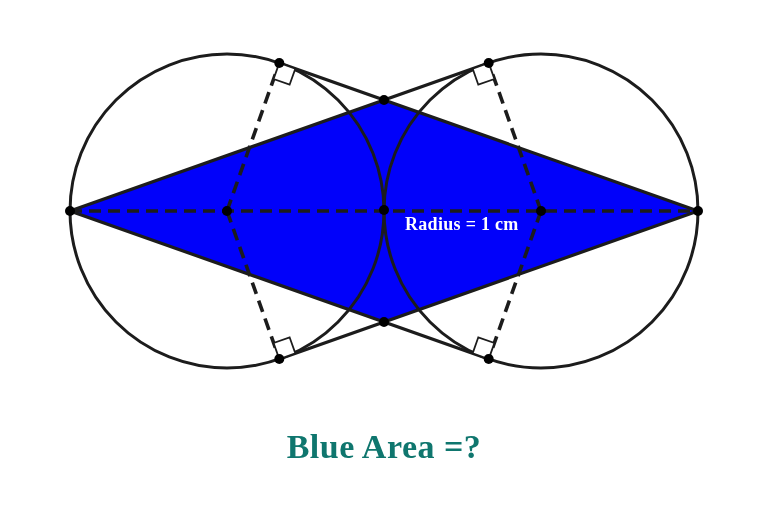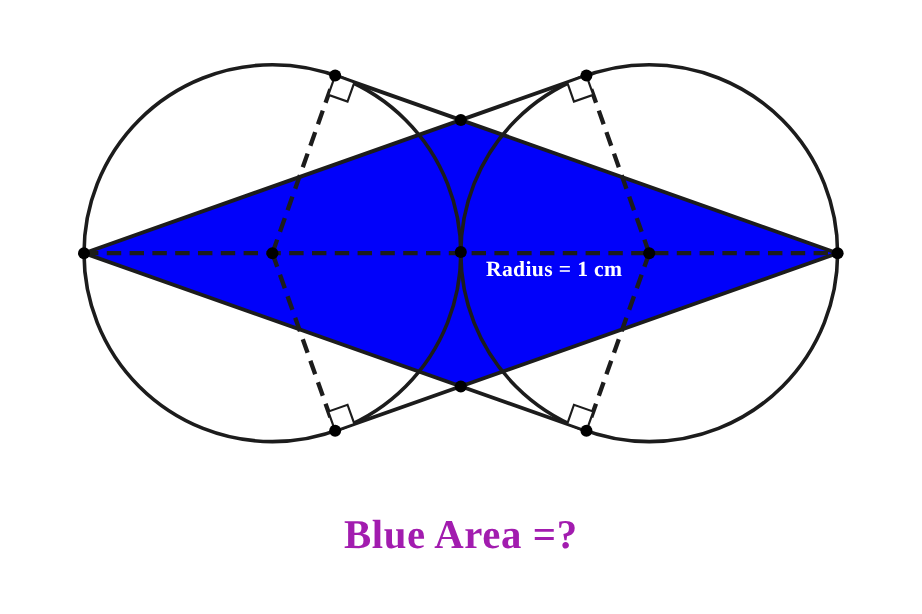--- a/index.html
+++ b/index.html
@@ -49,14 +49,14 @@
       <circle cx="541" cy="211" r="5" fill="#000000"></circle>
       <circle cx="384" cy="210" r="5" fill="#000000"></circle>
       <circle cx="384" cy="100" r="5" fill="#000000"></circle>
       <circle cx="384" cy="322" r="5" fill="#000000"></circle>
       <circle cx="279.3" cy="63" r="5" fill="#000000"></circle>
       <circle cx="488.7" cy="63" r="5" fill="#000000"></circle>
       <circle cx="279.3" cy="359" r="5" fill="#000000"></circle>
       <circle cx="488.7" cy="359" r="5" fill="#000000"></circle>
     </svg>
   <div class="radius-label" style="color: rgb(255, 255, 255);">Radius = 1 cm</div>
-  <div class="question" style="color: #a21caf;">Blue Area =?</div>
+  <div class="question" style="color: #0f766e;">Blue Area =?</div>
 </div>
 
 </body></html>

